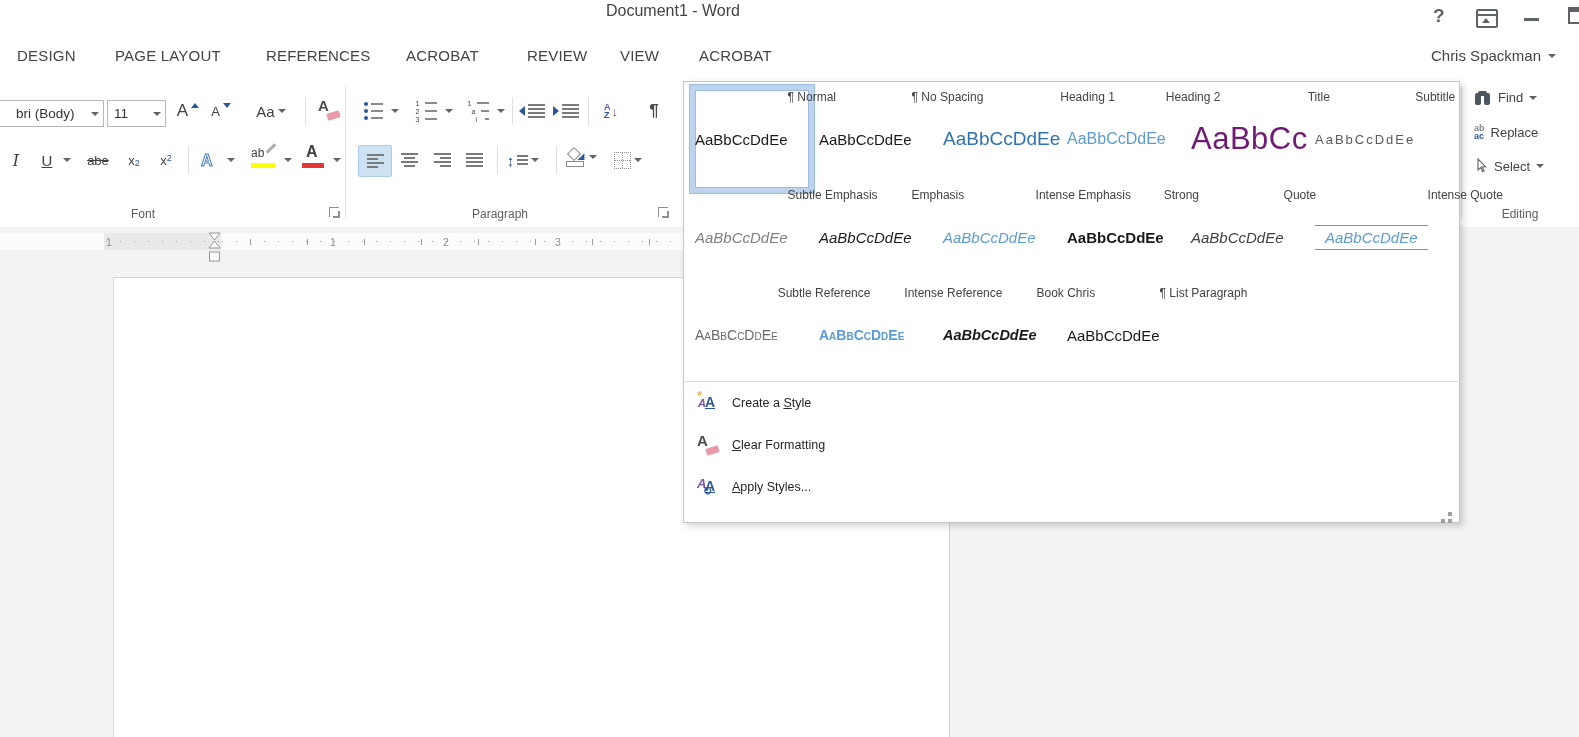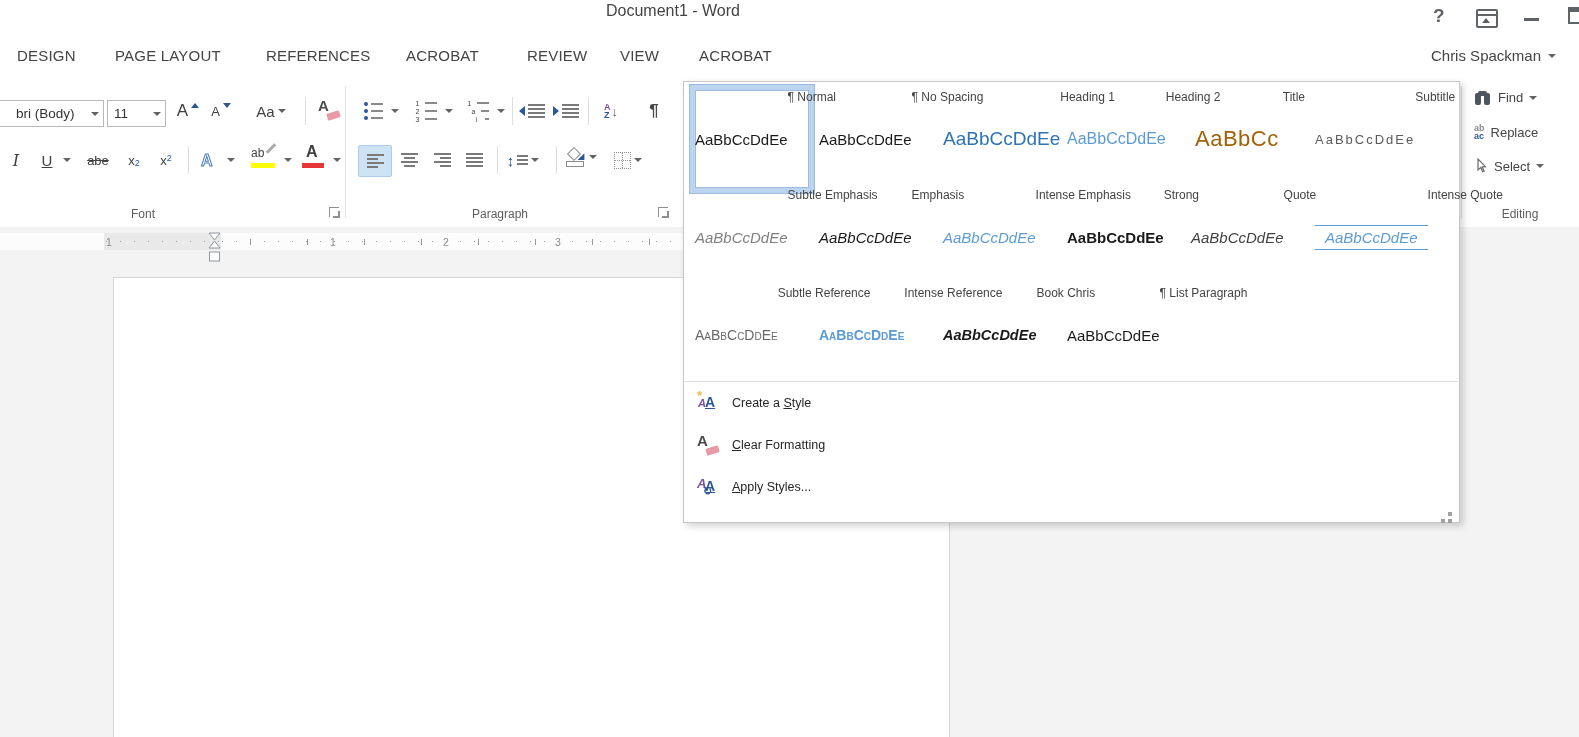--- a/index.html
+++ b/index.html
@@ -122,21 +122,21 @@
          border:1px solid #c6c6c6;box-shadow:3px 3px 7px rgba(0,0,0,.18);z-index:10;box-sizing:border-box;}
   .gal{display:grid;grid-template-columns:repeat(6,124px);grid-auto-rows:98px;padding:3px 0 0 6px;}
   .tile{width:124px;height:108px;border:5px solid transparent;box-sizing:border-box;
         display:flex;flex-direction:row;cursor:default;}
   .tile .sam{flex:1;display:flex;align-items:center;justify-content:center;white-space:nowrap;color:#1a1a1a;}
   .tile .lab{height:26px;text-align:center;font-size:12px;color:#444;white-space:nowrap;}
   .tile.selected{border-color:#bdd4ee;box-shadow:inset 0 0 0 1px #9cbce2,0 0 0 1px #9cbce2;}
   .s-normal .sam,.s-nospace .sam,.s-listpara .sam{font-size:15px;}
   .s-h1 .sam{font-size:19px;color:#2e74b5;}
   .s-h2 .sam{font-size:16px;color:#5b9bd5;}
-  .s-title .sam{font-size:22px;color:#a16207;letter-spacing:.5px;}
+  .s-title .sam{font-size:31px;color:#701a75;letter-spacing:.5px;}
   .s-subtitle .sam{font-size:13px;color:#5a5a5a;letter-spacing:2px;}
   .s-subem .sam{font-style:italic;font-size:15px;color:#808080;}
   .s-em .sam{font-style:italic;font-size:15px;}
   .s-intem .sam{font-style:italic;font-size:15px;color:#5b9bd5;}
   .s-strong .sam{font-weight:bold;font-size:15px;}
   .s-quote .sam{font-style:italic;font-size:15px;color:#404040;}
   .s-intquote .sam{font-style:italic;font-size:15px;color:#5b9bd5;}
   .s-intquote .sam span{border-top:1px solid #5b9bd5;border-bottom:1px solid #5b9bd5;padding:3px 10px;}
   .s-subref .sam{font-variant:small-caps;font-size:14px;color:#696969;}
   .s-intref .sam{font-variant:small-caps;font-size:14px;font-weight:bold;color:#5b9bd5;}

